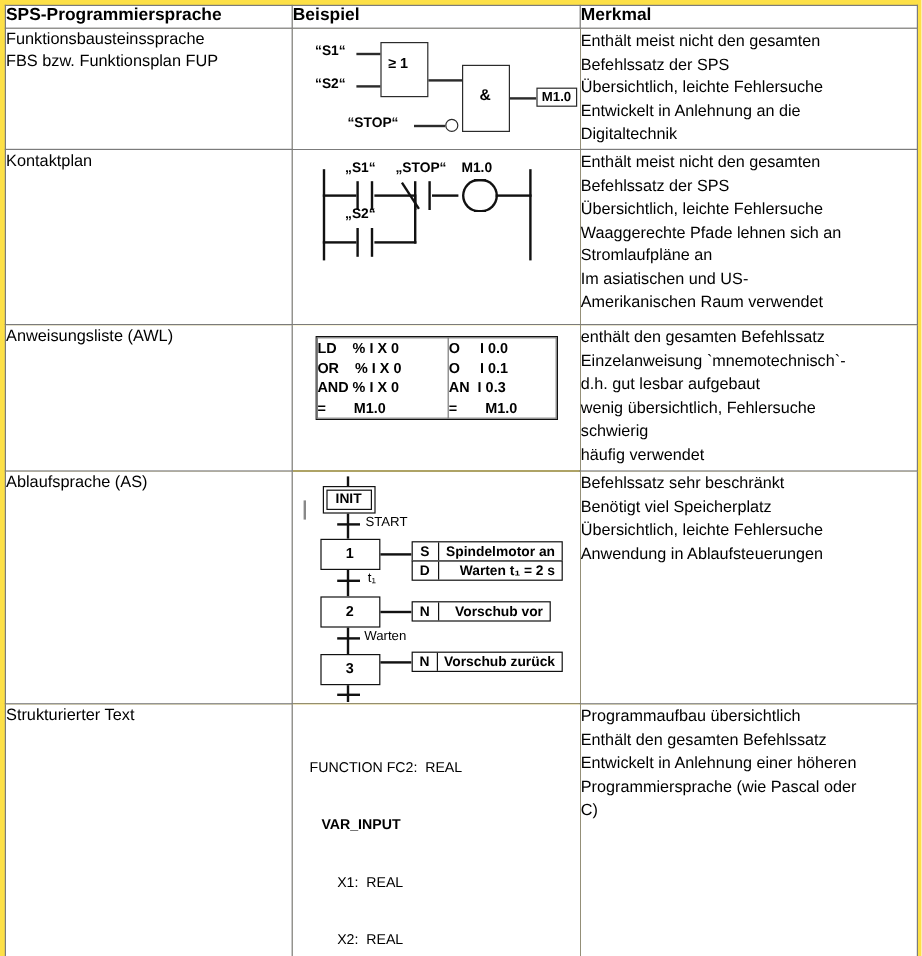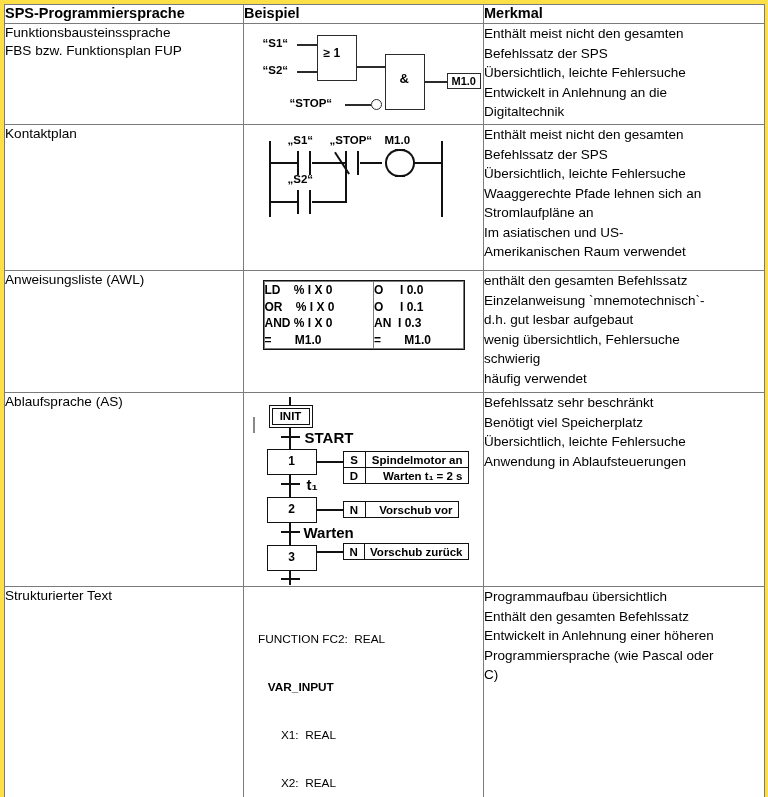--- a/index.html
+++ b/index.html
@@ -77,21 +77,21 @@
 
   
   .sfc{position:relative;width:238px;height:190px;margin:0 auto;}
   .sfc .ln{position:absolute;background:#111;}
   .sfc .step{position:absolute;border:1.7px solid #111;background:#fff;box-sizing:border-box;
       font-size:12px;font-weight:bold;text-align:center;}
   .sfc .step span{display:block;line-height:22px;}
   .sfc .init{position:absolute;border:1.7px solid #111;background:#fff;box-sizing:border-box;padding:2px;}
   .sfc .init .inner{border:1.7px solid #111;font-size:11.5px;font-weight:bold;text-align:center;
       line-height:15px;padding:0 4px;}
-  .sfc .tlbl{position:absolute;font-size:15px;font-weight:bold;white-space:nowrap;}
+  .sfc .tlbl{position:absolute;font-size:11px;font-weight:normal;white-space:nowrap;}
   .sfc .act{position:absolute;border:1.6px solid #111;background:#fff;box-sizing:border-box;display:flex;}
   .sfc .act .q{width:21px;border-right:1.6px solid #111;font-size:11.5px;font-weight:bold;
       text-align:center;line-height:16px;}
   .sfc .act .t{flex:1;font-size:11.5px;font-weight:bold;text-align:right;line-height:16px;
       white-space:nowrap;padding:0 5px;}
 
   
   .st{padding:12px 0 0 14px;font-size:11.8px;line-height:1.36;white-space:pre;}
   .stline{white-space:pre;}
   .stline.bold{font-weight:bold;}

